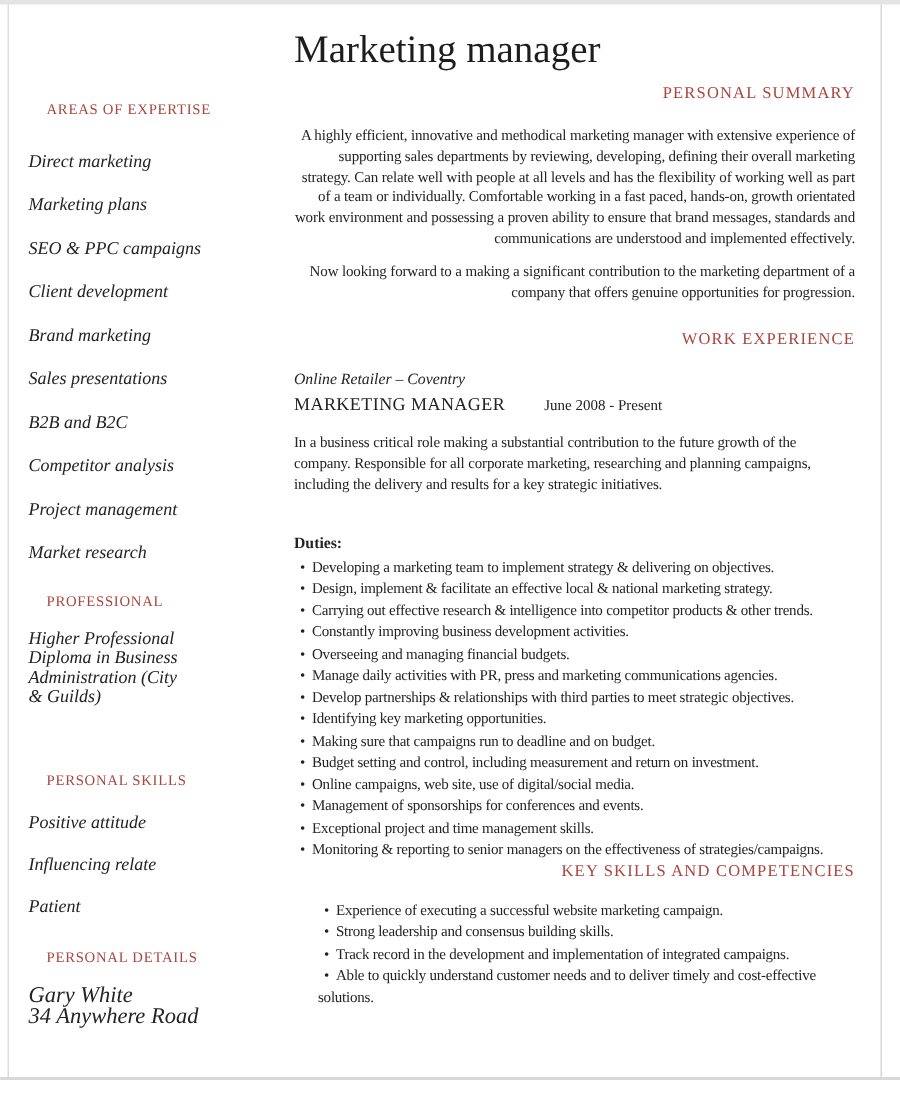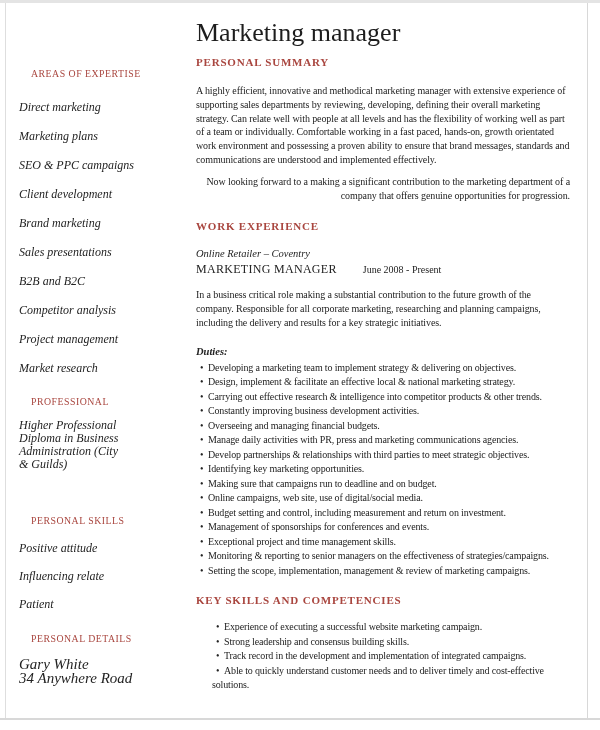--- a/index.html
+++ b/index.html
@@ -27,34 +27,35 @@
   .side-block { font-style:italic; font-size:12px; line-height:13px; max-width:110px; margin:9px 0 0 0; }
   .gap-professional { margin-top:21px; }
   .gap-skills      { margin-top:44px; }
   .gap-details     { margin-top:22px; }
   .side-detail-lines { margin-top:14px; font-style:italic; font-size:15px; line-height:13.5px; }
 
   
   .main { width:392px; box-sizing:border-box; padding:15px 0 0 18px; flex:none; }
   .title { margin:0; font-size:26px; font-weight:normal; line-height:30px; color:#1d1d1d; }
   .main-heading {
-    margin:0; font-size:11px; font-weight:bold; letter-spacing:0.8px;
+    margin:0; font-size:11px; font-weight:normal; letter-spacing:0.8px;
     color:#a9463f;
+    text-align:right;
   }
   .h-summary { margin-top:8px; }
   .h-work    { margin-top:18px; }
-  .h-skills  { margin-top:16px; }
+  .h-skills  { }
   .para { margin:0; font-size:10px; line-height:13.8px; letter-spacing:-0.1px; max-width:380px; }
-  .p-sum1 { margin-top:16px; }
+  .p-sum1 { margin-top:16px;text-align:right; }
   .p-sum2 { margin-top:8px;text-align:right; }
   .employer { margin-top:15px; font-size:10.5px; font-weight:normal; font-style:italic; line-height:13px; }
   .job-row { margin-top:2px; font-size:12px; line-height:15px; letter-spacing:0.3px; }
   .job-dates { font-size:10px; letter-spacing:0; margin-left:26px; }
   .p-intro { margin-top:11px; }
-  .duties-label { margin-top:15px; font-size:10.5px; font-weight:bold; font-style:italic; line-height:13px; }
+  .duties-label { margin-top:25px; font-size:10.5px; font-weight:bold; line-height:13px; }
   ul { margin:0; padding:0; list-style:none; }
   .duties-list { margin-top:3px; }
   .duties-list li { font-size:10px; line-height:14.5px; letter-spacing:-0.15px; white-space:nowrap; }
   .skills-list { margin-top:14px; max-width:384px;margin-left:16px; }
   .skills-list li { font-size:10px; line-height:14.5px; letter-spacing:-0.15px; }
   .bullet { display:inline-block; width:12px; text-align:left; padding-left:4px; box-sizing:border-box; }
   .skills-list .bullet, .duties-list .bullet { font-size:10px; }
 </style>
 </head>
 <body>
@@ -119,26 +120,25 @@
       <ul class="duties-list">
         <li><span class="bullet">•</span><span>Developing a marketing team to implement strategy &amp; delivering on objectives.</span></li>
         <li><span class="bullet">•</span><span>Design, implement &amp; facilitate an effective local &amp; national marketing strategy.</span></li>
         <li><span class="bullet">•</span><span>Carrying out effective research &amp; intelligence into competitor products &amp; other trends.</span></li>
         <li><span class="bullet">•</span><span>Constantly improving business development activities.</span></li>
         <li><span class="bullet">•</span><span>Overseeing and managing financial budgets.</span></li>
         <li><span class="bullet">•</span><span>Manage daily activities with PR, press and marketing communications agencies.</span></li>
         <li><span class="bullet">•</span><span>Develop partnerships &amp; relationships with third parties to meet strategic objectives.</span></li>
         <li><span class="bullet">•</span><span>Identifying key marketing opportunities.</span></li>
         <li><span class="bullet">•</span><span>Making sure that campaigns run to deadline and on budget.</span></li>
+        <li><span class="bullet">•</span><span>Budget setting and control, including measurement and return on investment.</span></li>
         <li><span class="bullet">•</span><span>Online campaigns, web site, use of digital/social media.</span></li>
-        <li><span class="bullet">•</span><span>Budget setting and control, including measurement and return on investment.</span></li>
         <li><span class="bullet">•</span><span>Management of sponsorships for conferences and events.</span></li>
         <li><span class="bullet">•</span><span>Exceptional project and time management skills.</span></li>
         <li><span class="bullet">•</span><span>Monitoring &amp; reporting to senior managers on the effectiveness of strategies/campaigns.</span></li>
-        <li><span class="bullet">•</span><span>Setting the scope, implementation, management &amp; review of marketing campaigns.</span></li>
       </ul>
 
       <h2 class="main-heading h-skills">KEY SKILLS AND COMPETENCIES</h2>
       <ul class="skills-list">
         <li><span class="bullet">•</span><span>Experience of executing a successful website marketing campaign.</span></li>
         <li><span class="bullet">•</span><span>Strong leadership and consensus building skills.</span></li>
         <li><span class="bullet">•</span><span>Track record in the development and implementation of integrated campaigns.</span></li>
         <li><span class="bullet">•</span><span>Able to quickly understand customer needs and to deliver timely and cost-effective solutions.</span></li>
       </ul>
 

